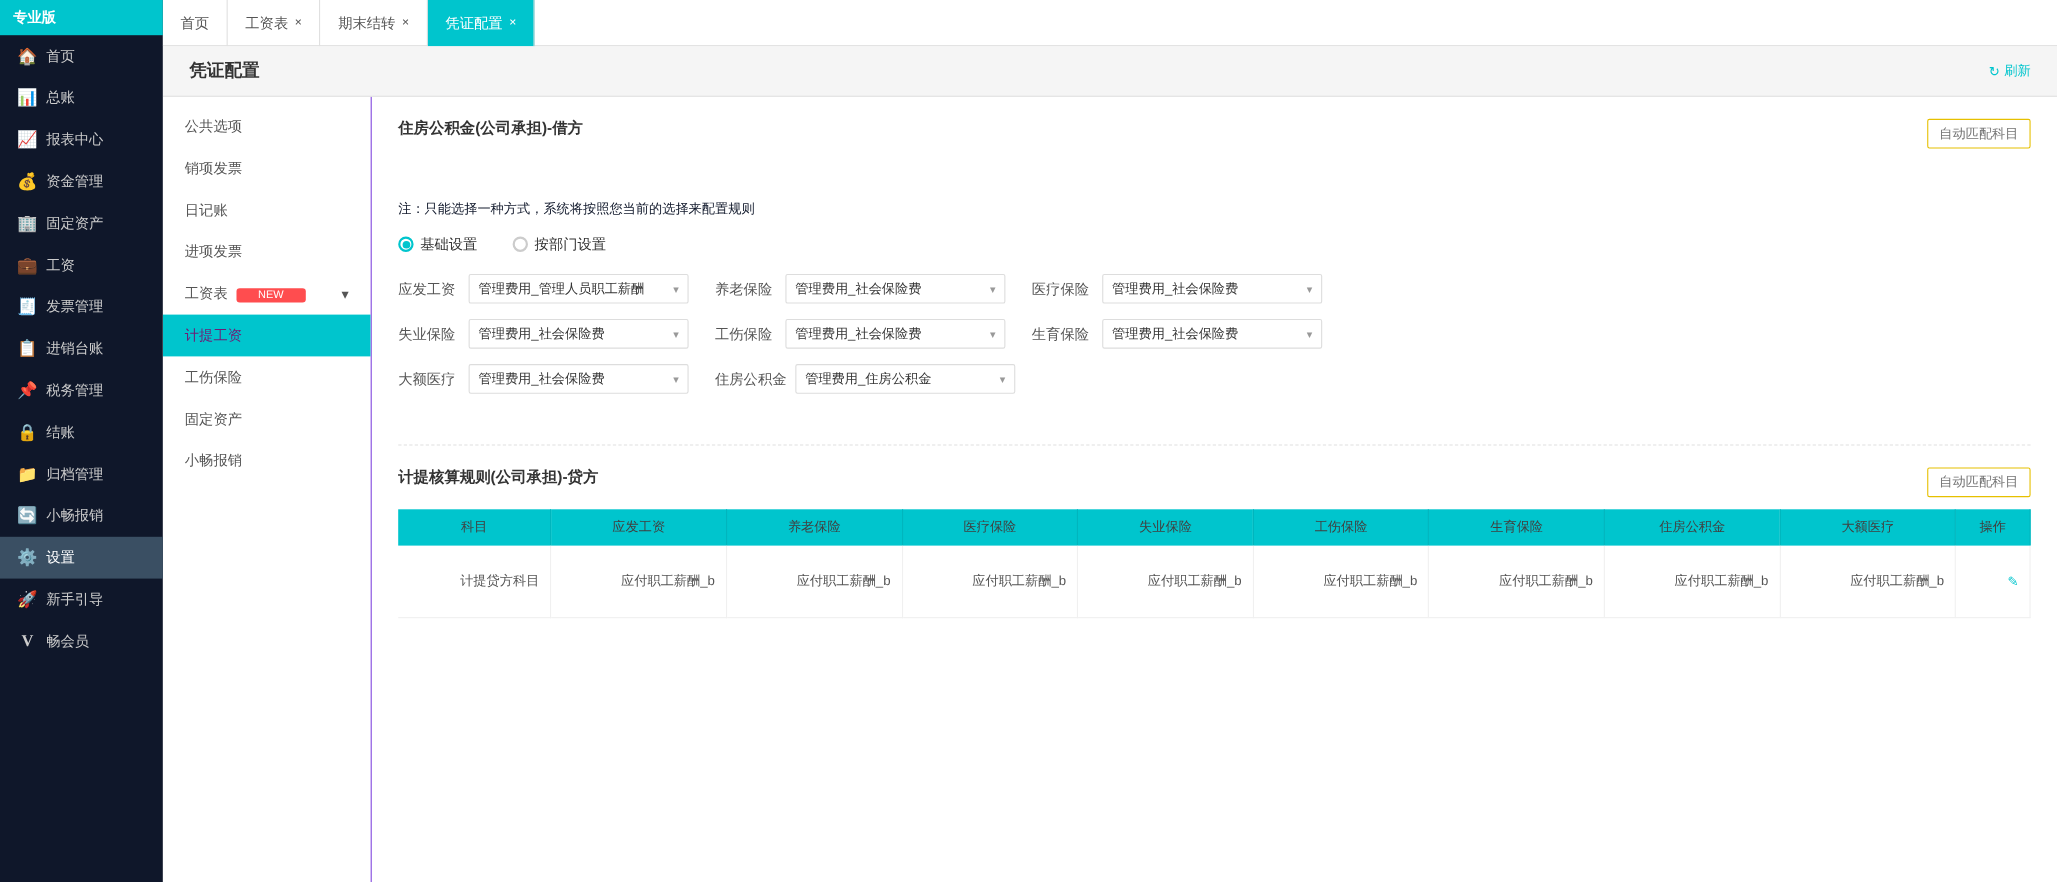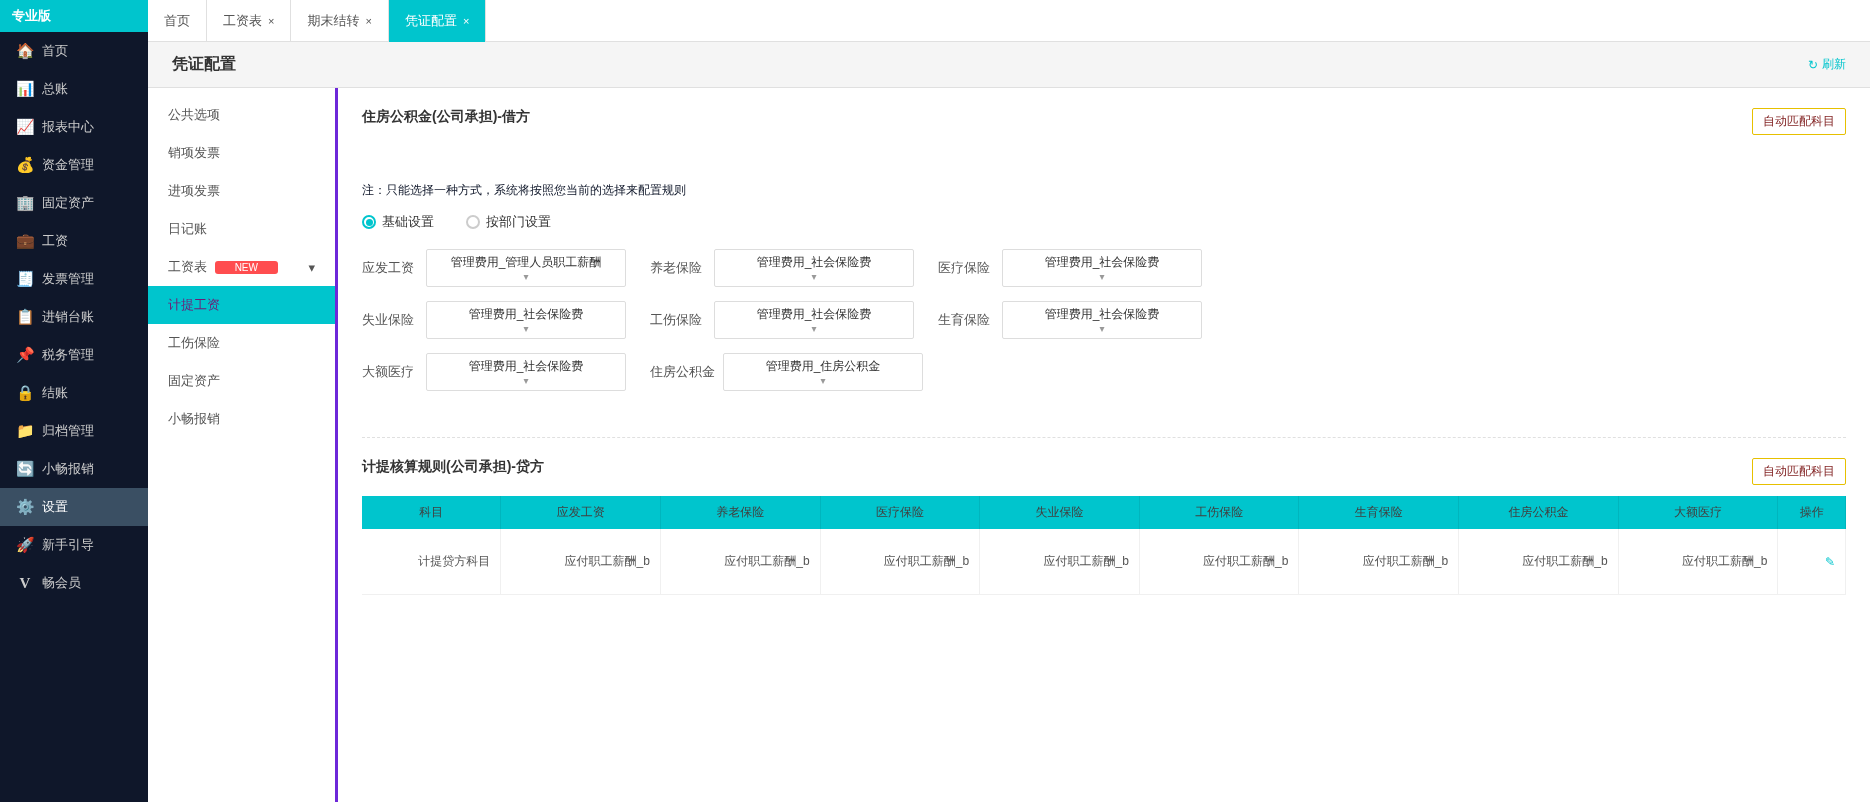--- a/index.html
+++ b/index.html
@@ -113,21 +113,21 @@
     .content-layout {
       display: flex;
       flex: 1;
       overflow: hidden;
     }
 
     
     .left-nav {
       width: 190px;
       background: #fff;
-      border-right: 3px solid #6d28d9;
+      border-right: 1px solid #6d28d9;
       padding: 8px 0;
       flex-shrink: 0;
       overflow-y: auto;
     }
     .left-nav-item {
       padding: 10px 20px;
       cursor: pointer;
       color: #555;
       font-size: 13px;
       display: flex;
@@ -167,21 +167,21 @@
       color: #0f172a;
       font-size: 12px;
       margin-bottom: 14px;
       margin-top: 48px;
     }
 
     
     .auto-match-btn {
       float: right;
       border: 1px solid #e6c000;
-      color: #7f1d1d;
+      color: #737373;
       background: #fff;
       padding: 4px 10px;
       cursor: pointer;
       font-size: 12px;
       border-radius: 2px;
       margin-bottom: 8px;
     }
 
     
     .radio-group {
@@ -242,21 +242,20 @@
       border-radius: 2px;
       padding: 4px 8px;
       font-size: 12px;
       color: #333;
       background: #fff;
       width: 200px;
       display: flex;
       align-items: center;
       justify-content: space-between;
       cursor: pointer;
-      flex-direction: column;
     }
     .form-select .chevron { color: #999; font-size: 10px; }
 
     
     .divider {
       border: none;
       border-top: 1px dashed #e0e0e0;
       margin: 20px 0;
     }
 
@@ -390,24 +389,24 @@
     <div class="content-layout">
 
       <div class="left-nav">
         <div class="left-nav-item">
           <span>公共选项</span>
         </div>
         <div class="left-nav-item">
           <span>销项发票</span>
         </div>
         <div class="left-nav-item">
+          <span>日记账</span>
+        </div>
+        <div class="left-nav-item">
           <span>进项发票</span>
-        </div>
-        <div class="left-nav-item">
-          <span>日记账</span>
         </div>
         <div class="left-nav-item">
           <span>
             <span>工资表</span>
             <span class="new-badge">NEW</span>
           </span>
           <span>▾</span>
         </div>
         <div class="left-nav-item active">
           <span>计提工资</span>

